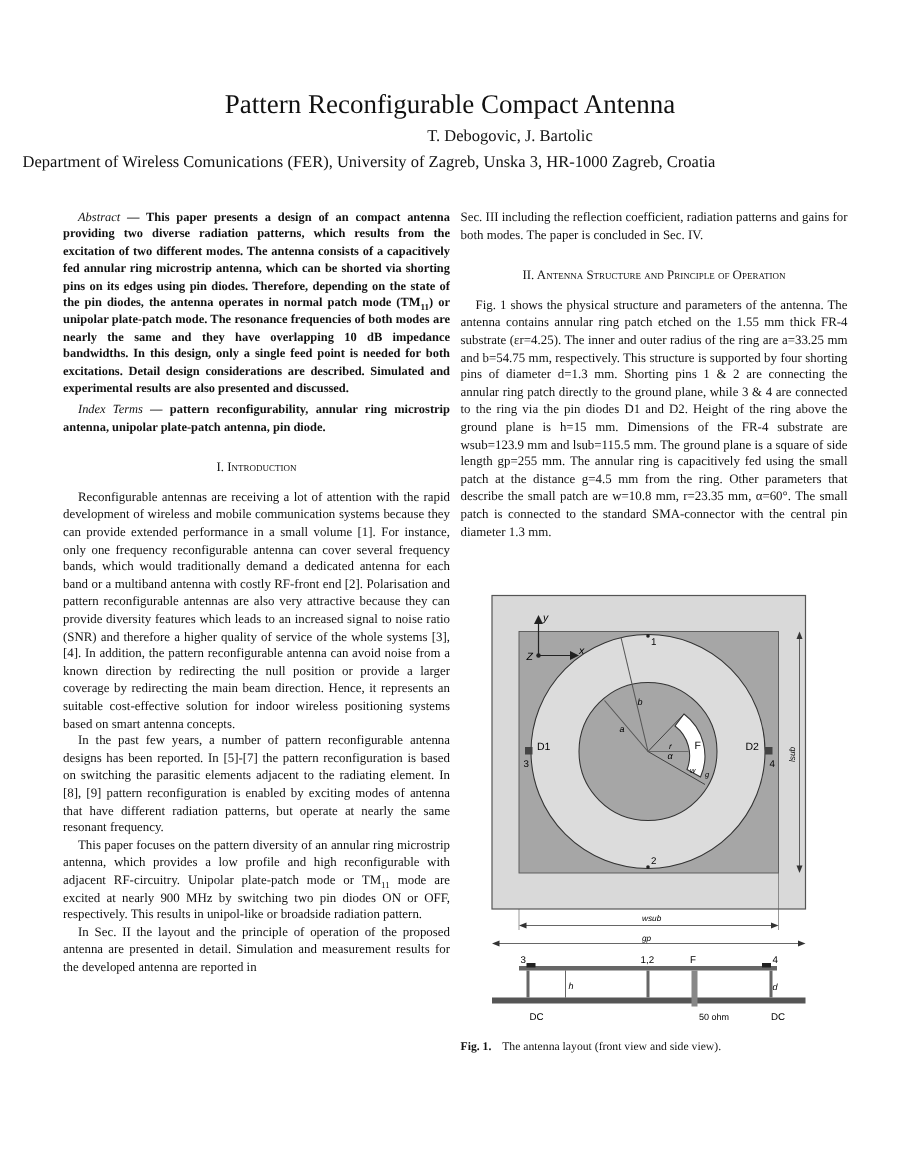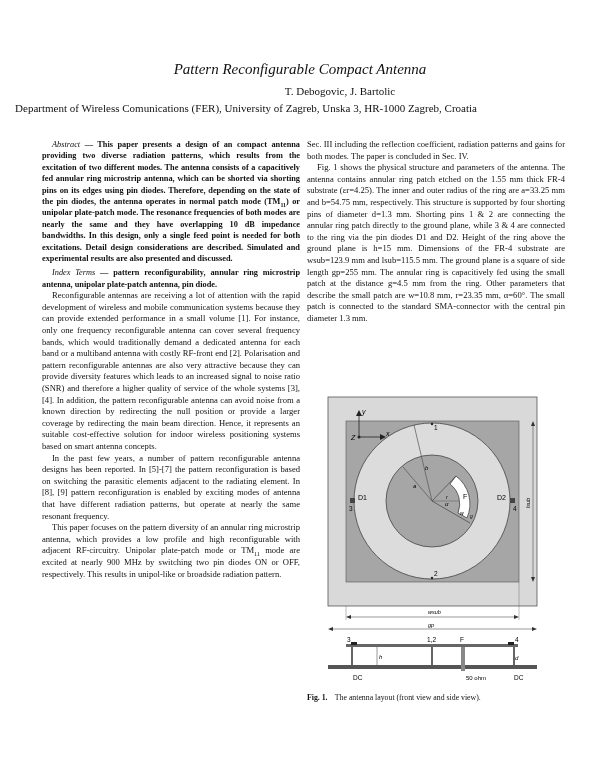--- a/index.html
+++ b/index.html
@@ -2,21 +2,21 @@
 <html><head>
 <meta charset="utf-8">
 <style>
   html, body { margin: 0; padding: 0; background: #ffffff; }
   body {
     width: 600px; height: 776px; position: relative; overflow: hidden;
     font-family: "Liberation Serif", "DejaVu Serif", serif; color: #111;
   }
   .title {
     position: absolute; top: 58px; left: 0; width: 600px; text-align: center;
-    font-size: 15px; line-height: 22px; font-style: italic;
+    font-size: 18px; line-height: 22px;
   }
   .authors {
     position: absolute; top: 84px; left: 0; width: 600px; text-align: center;
     font-size: 11px; line-height: 14px; padding-left: 40px;
   }
   .affil {
     position: absolute; top: 101px; left: 0; width: 492px; text-align: center;
     font-size: 11px; line-height: 14px;
   }
   .col {
@@ -46,27 +46,30 @@
 
 <div class="title">Pattern Reconfigurable Compact Antenna</div>
 <div class="authors">T. Debogovic, J. Bartolic</div>
 <div class="affil">Department of Wireless Comunications (FER), University of Zagreb, Unska 3, HR-1000 Zagreb, Croatia</div>
 
 <div class="col left">
   <p class="abstract"><span class="lead">Abstract</span><span> — </span><span>This paper presents a design of an compact antenna providing two diverse radiation patterns, which results from the excitation of two different modes. The antenna consists of a capacitively fed annular ring microstrip antenna, which can be shorted via shorting pins on its edges using pin diodes. Therefore, depending on the state of the pin diodes, the antenna operates in normal patch mode (TM</span><sub>11</sub><span>) or unipolar plate-patch mode. The resonance frequencies of both modes are nearly the same and they have overlapping 10 dB impedance bandwidths. In this design, only a single feed point is needed for both excitations. Detail design considerations are described. Simulated and experimental results are also presented and discussed.</span></p>
   <div class="gap"></div>
   <p class="abstract"><span class="lead">Index Terms</span><span> — </span><span>pattern reconfigurability, annular ring microstrip antenna, unipolar plate-patch antenna, pin diode.</span></p>
 
+  <p class="section-head">I. Introduction</p>
   <p>Reconfigurable antennas are receiving a lot of attention with the rapid development of wireless and mobile communication systems because they can provide extended performance in a small volume [1]. For instance, only one frequency reconfigurable antenna can cover several frequency bands, which would traditionally demand a dedicated antenna for each band or a multiband antenna with costly RF-front end [2]. Polarisation and pattern reconfigurable antennas are also very attractive because they can provide diversity features which leads to an increased signal to noise ratio (SNR) and therefore a higher quality of service of the whole systems [3], [4]. In addition, the pattern reconfigurable antenna can avoid noise from a known direction by redirecting the null position or provide a larger coverage by redirecting the main beam direction. Hence, it represents an suitable cost-effective solution for indoor wireless positioning systems based on smart antenna concepts.</p>
   <p>In the past few years, a number of pattern reconfigurable antenna designs has been reported. In [5]-[7] the pattern reconfiguration is based on switching the parasitic elements adjacent to the radiating element. In [8], [9] pattern reconfiguration is enabled by exciting modes of antenna that have different radiation patterns, but operate at nearly the same resonant frequency.</p>
   <p><span>This paper focuses on the pattern diversity of an annular ring microstrip antenna, which provides a low profile and high reconfigurable with adjacent RF-circuitry. Unipolar plate-patch mode or TM</span><sub>11</sub><span> mode are excited at nearly 900 MHz by switching two pin diodes ON or OFF, respectively. This results in unipol-like or broadside radiation pattern.</span></p>
+  <p>In Sec. II the layout and the principle of operation of the proposed antenna are presented in detail. Simulation and measurement results for the developed antenna are reported in</p>
 </div>
 
 <div class="col right">
   <p style="text-indent:0">Sec. III including the reflection coefficient, radiation patterns and gains for both modes. The paper is concluded in Sec. IV.</p>
+  <p class="section-head">II. Antenna Structure and Principle of Operation</p>
   <p>Fig. 1 shows the physical structure and parameters of the antenna. The antenna contains annular ring patch etched on the 1.55 mm thick FR-4 substrate (εr=4.25). The inner and outer radius of the ring are a=33.25 mm and b=54.75 mm, respectively. This structure is supported by four shorting pins of diameter d=1.3 mm. Shorting pins 1 &amp; 2 are connecting the annular ring patch directly to the ground plane, while 3 &amp; 4 are connected to the ring via the pin diodes D1 and D2. Height of the ring above the ground plane is h=15 mm. Dimensions of the FR-4 substrate are wsub=123.9 mm and lsub=115.5 mm. The ground plane is a square of side length gp=255 mm. The annular ring is capacitively fed using the small patch at the distance g=4.5 mm from the ring. Other parameters that describe the small patch are w=10.8 mm, r=23.35 mm, α=60°. The small patch is connected to the standard SMA-connector with the central pin diameter 1.3 mm.</p>
 </div>
 
 <svg class="figure" viewBox="322 390 230 295" width="230" height="295">
 
   <rect x="328" y="397" width="209" height="209" fill="#d9d9d9" stroke="#555" stroke-width="0.8"></rect>
 
   <rect x="346" y="421" width="173" height="161" fill="#a6a6a6" stroke="#555" stroke-width="0.6"></rect>
 
   <circle cx="432" cy="501" r="78" fill="#dcdcdc" stroke="#333" stroke-width="0.7"></circle>

